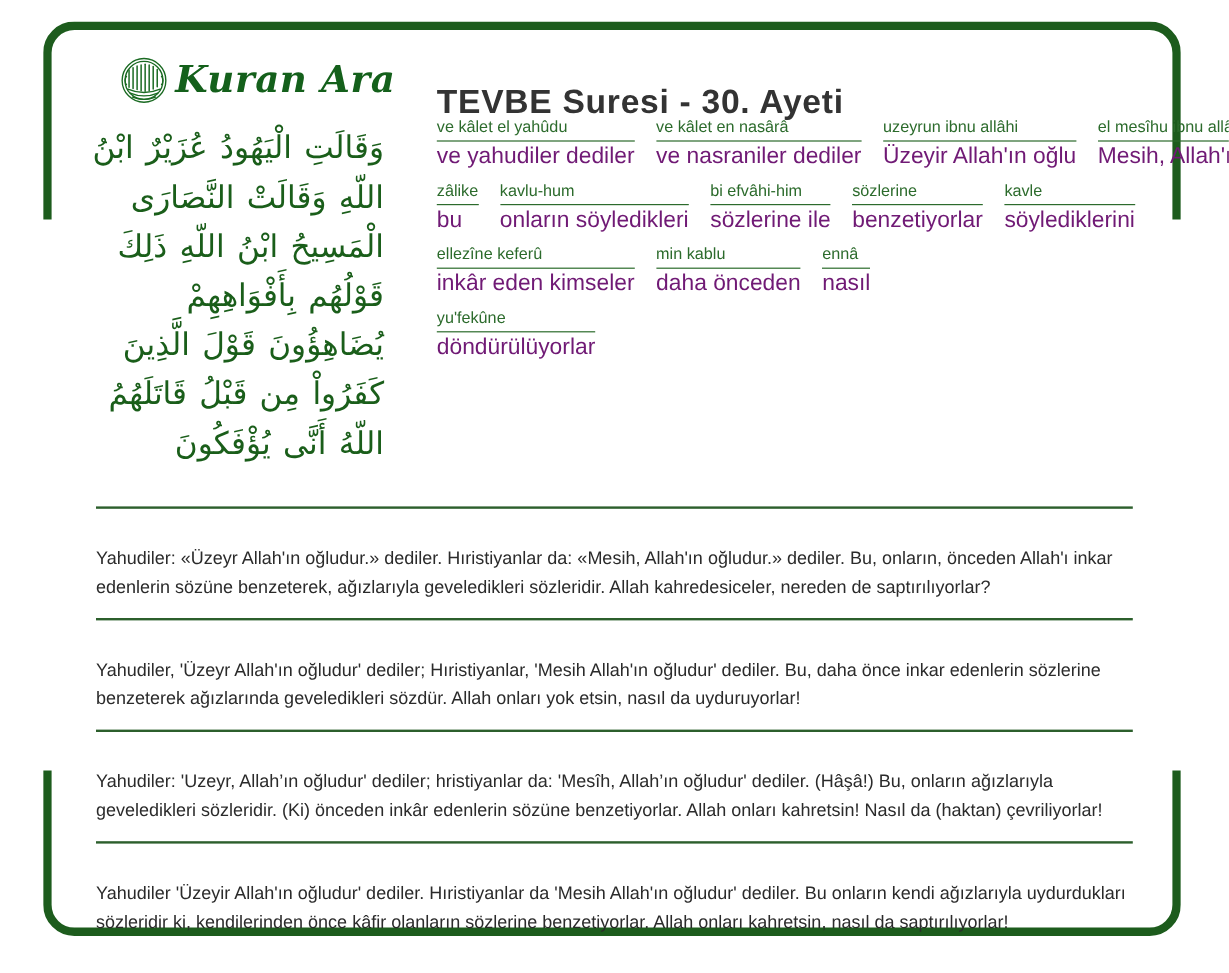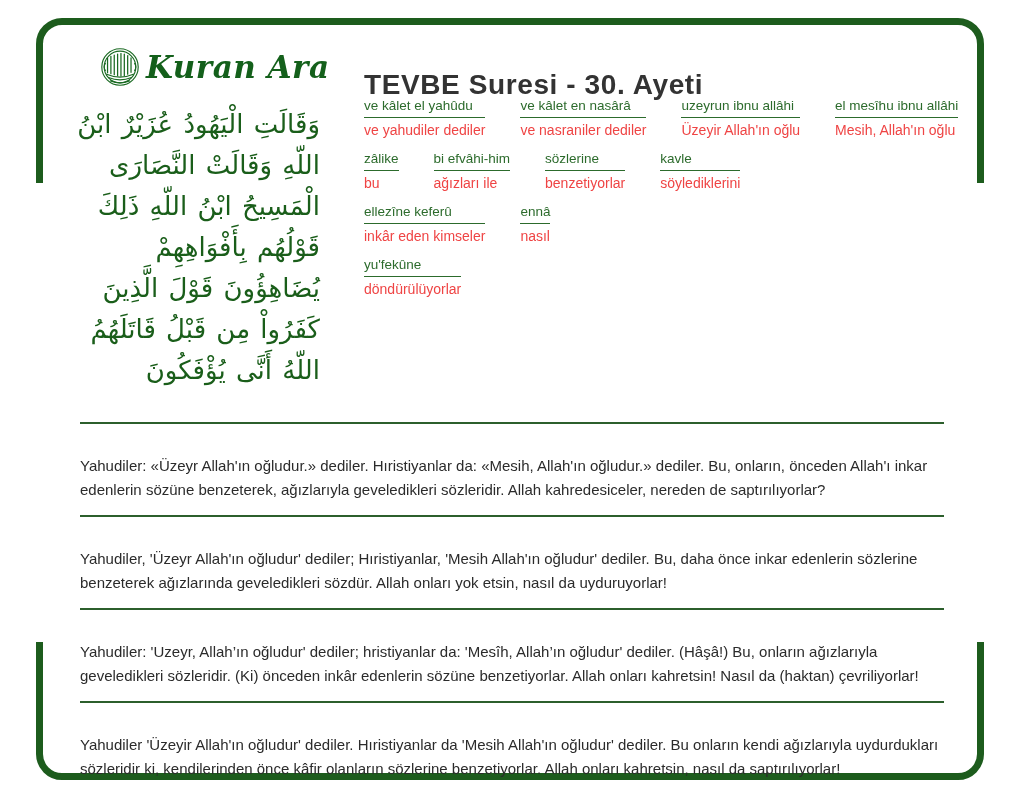--- a/index.html
+++ b/index.html
@@ -99,39 +99,38 @@
     position: absolute;
     left: 364px;
     top: 98px;
     width: 600px;
   }
   .wbw-row {
     display: flex;
     flex-wrap: nowrap;
     align-items: center;
     margin-bottom: 13px;
-    gap: 17px;
   }
   .wbw-cell {
     display: inline-block;
     margin-right: 18px;
     white-space: nowrap;
   }
   .wbw-ar {
     display: block;
     font-size: 13.5px;
     color: #2c6b2c;
     border-bottom: 1px solid #2c6b2c;
     padding-bottom: 4px;
     line-height: 15px;
   }
   .wbw-tr {
     display: block;
-    font-size: 14px;
-    color: #ef4444;
+    font-size: 19px;
+    color: #701a75;
     padding-top: 5px;
     line-height: 15px;
   }
 
   
   .translations {
     position: absolute;
     left: 80px;
     top: 422px;
     width: 864px;
@@ -210,39 +209,47 @@
         <span class="wbw-tr">Mesih, Allah'ın oğlu</span>
       </span>
     </div>
 
     <div class="wbw-row">
       <span class="wbw-cell">
         <span class="wbw-ar">zâlike</span>
         <span class="wbw-tr">bu</span>
       </span>
       <span class="wbw-cell">
+        <span class="wbw-ar">kavlu-hum</span>
+        <span class="wbw-tr">onların söyledikleri</span>
+      </span>
+      <span class="wbw-cell">
         <span class="wbw-ar">bi efvâhi-him</span>
-        <span class="wbw-tr">ağızları ile</span>
+        <span class="wbw-tr">sözlerine ile</span>
       </span>
       <span class="wbw-cell">
         <span class="wbw-ar">sözlerine</span>
         <span class="wbw-tr">benzetiyorlar</span>
       </span>
       <span class="wbw-cell">
         <span class="wbw-ar">kavle</span>
         <span class="wbw-tr">söylediklerini</span>
       </span>
     </div>
 
     <div class="wbw-row">
       <span class="wbw-cell">
         <span class="wbw-ar">ellezîne keferû</span>
         <span class="wbw-tr">inkâr eden kimseler</span>
       </span>
       <span class="wbw-cell">
+        <span class="wbw-ar">min kablu</span>
+        <span class="wbw-tr">daha önceden</span>
+      </span>
+      <span class="wbw-cell">
         <span class="wbw-ar">ennâ</span>
         <span class="wbw-tr">nasıl</span>
       </span>
     </div>
 
     <div class="wbw-row">
       <span class="wbw-cell">
         <span class="wbw-ar">yu'fekûne</span>
         <span class="wbw-tr">döndürülüyorlar</span>
       </span>

